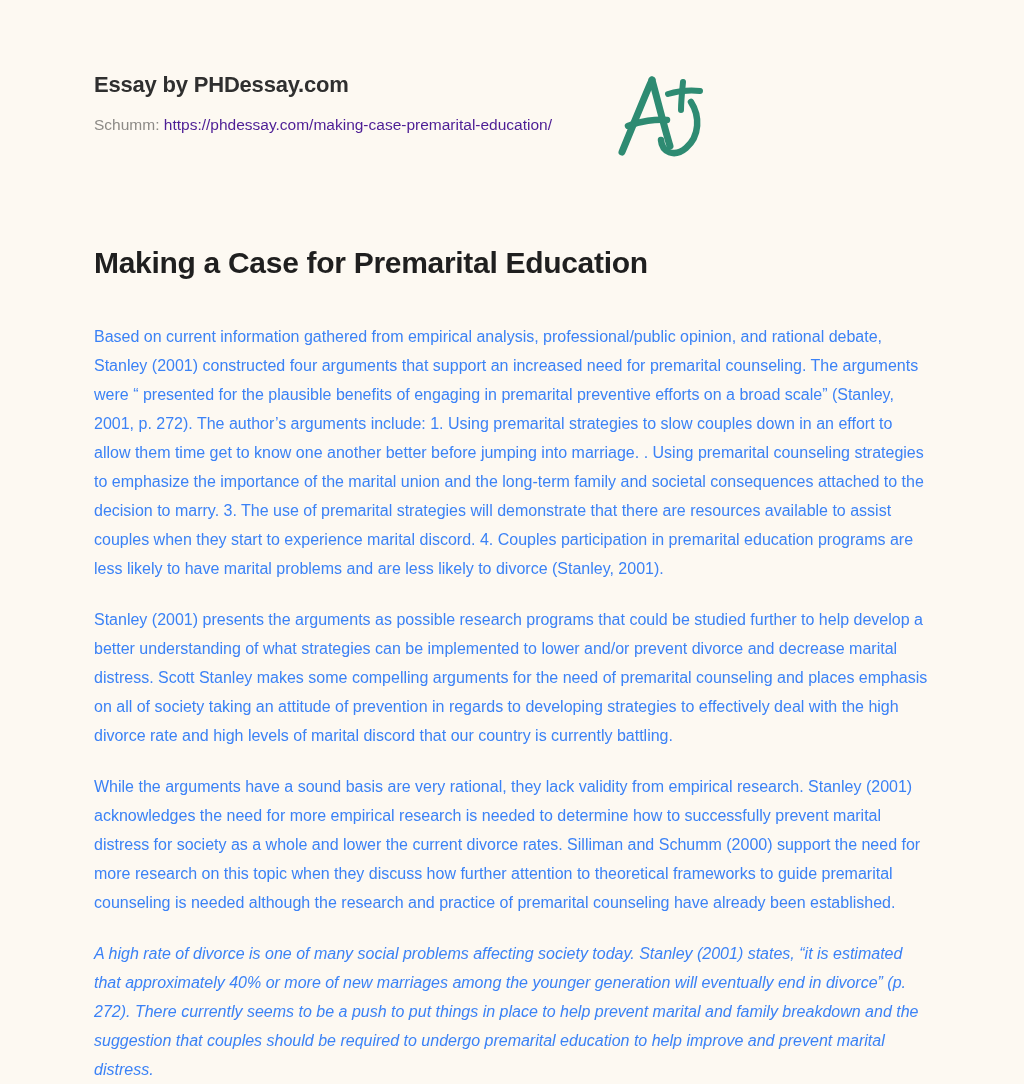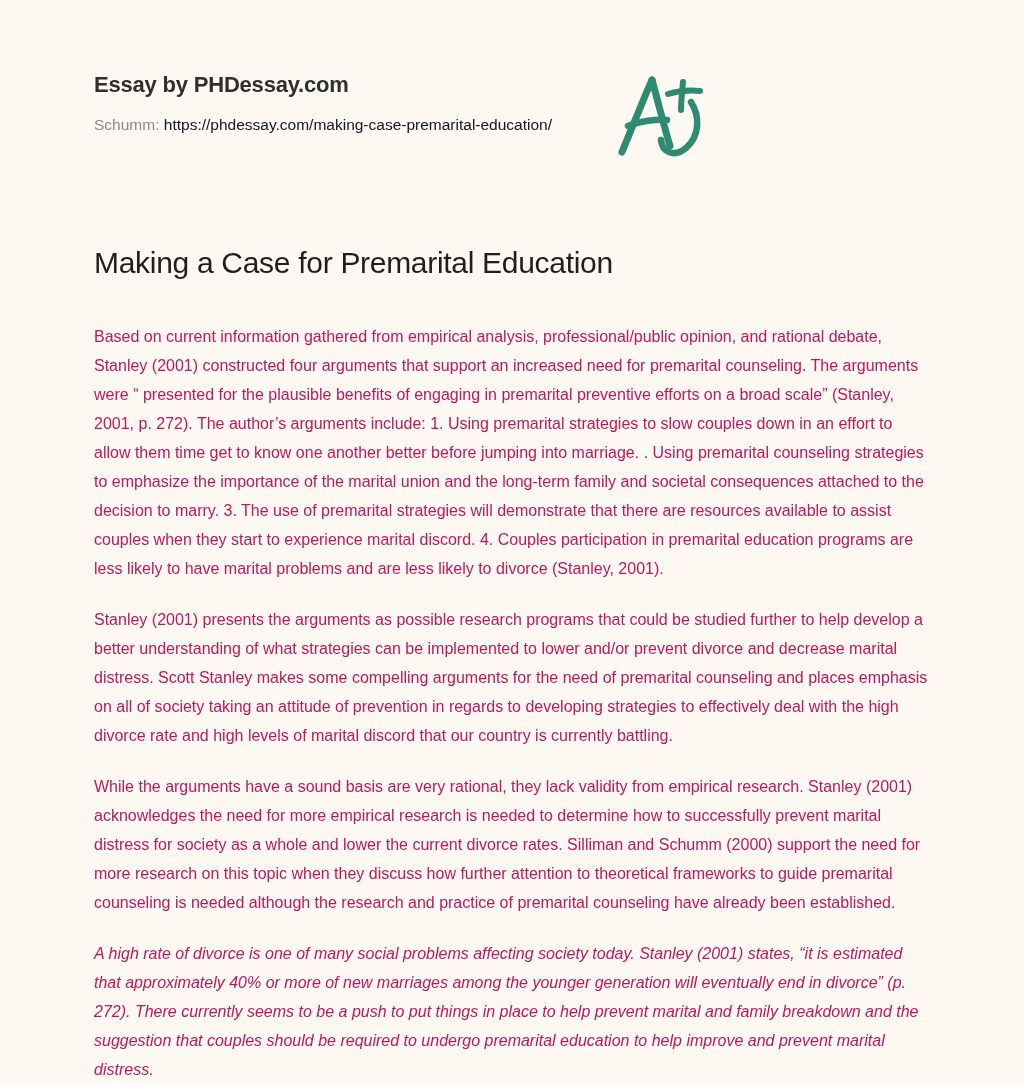--- a/index.html
+++ b/index.html
@@ -52,21 +52,21 @@
     font-size: 15.5px;
     line-height: 1.2;
     white-space: nowrap;
   }
 
   .source-label {
     color: #8C8A86;
   }
 
   .source-url {
-    color: #0f172a;
+    color: #4c1d95;
     text-decoration: none;
   }
 
   
   .logo {
     margin-top: -8px;
     margin-right: 68px;
     width: 104px;
     height: 104px;
     flex: 0 0 auto;
@@ -76,39 +76,39 @@
     width: 104px;
     height: 104px;
   }
 
   
   .doc-title {
     margin: 0;
     padding: 0 94px;
     padding-top: 76px;
     font-size: 30px;
-    font-weight: normal;
+    font-weight: bold;
     color: #1F1F1F;
     letter-spacing: -0.3px;
     line-height: 1.25;
   }
 
   
   .body-copy {
     padding: 0 94px 0 94px;
     margin-top: 40px;
     width: 1024px;
     box-sizing: border-box;
   }
 
   .body-copy p {
     margin: 0 0 22px 0;
     font-size: 16px;
     line-height: 29px;
-    color: #be185d;
+    color: #3b82f6;
     text-align: left;
     max-width: 838px;
   }
 
   .body-copy p:last-child {
     margin-bottom: 0;
     font-style: italic;
   }
 </style>
 </head>

